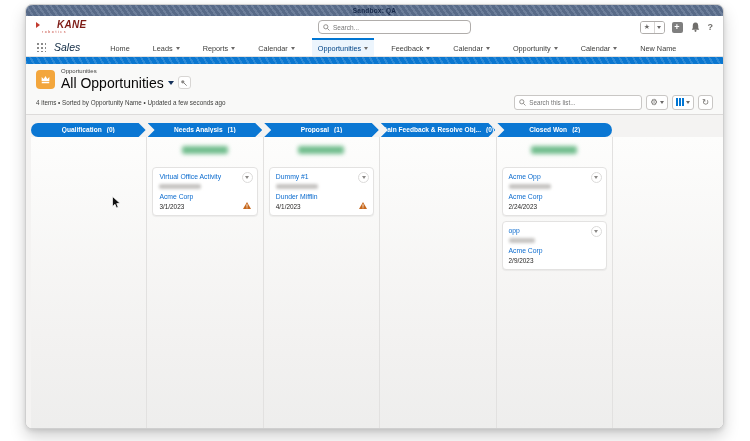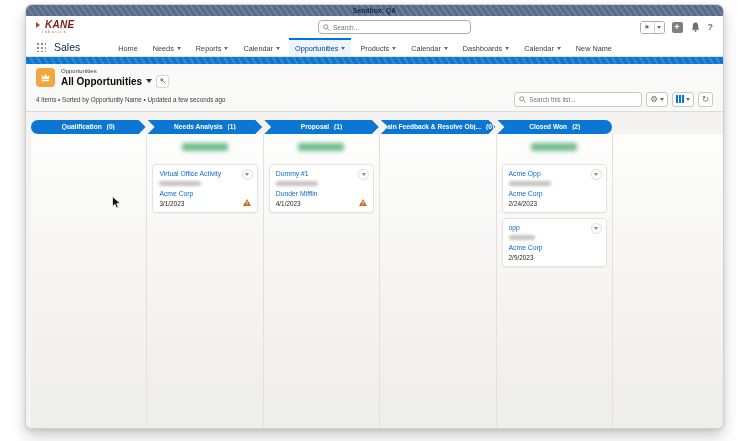--- a/index.html
+++ b/index.html
@@ -16,54 +16,54 @@
   .titlebar {
     height:11px; background:#5d7190;
     background-image:repeating-linear-gradient(55deg, rgba(255,255,255,.10) 0 2px, rgba(0,0,0,.06) 2px 5px);
     display:flex; align-items:center; justify-content:center;
   }
   .titlebar span { font-size:6.5px; font-weight:bold; color:#17294a; letter-spacing:.2px; }
 
   
   .chrome { height:22px; background:#fff; display:flex; align-items:center; padding:0 10px; position:relative; }
   .logo { display:flex; flex-direction:column; line-height:1; }
-  .logo-row { display:flex; align-items:center; gap:5px; }
+  .logo-row { display:flex; align-items:center; gap:17px; }
   .logo-arrow { width:0; height:0; border-top:3px solid transparent; border-bottom:3px solid transparent; border-left:4px solid #c23b2f; }
   .logo-name { font-size:10px; font-weight:900; font-style:italic; color:#7e1c16; letter-spacing:.3px; }
   .logo-sub { font-size:3.5px; color:#c23b2f; letter-spacing:1.6px; margin-left:6px; margin-top:1px; }
   .gsearch { position:absolute; left:292px; top:4px; width:153px; height:14px; border:1px solid #b0adab; border-radius:4px; background:#fff; display:flex; align-items:center; padding-left:4px; gap:3px; }
   .gsearch input { border:none; outline:none; width:120px; font-size:6.5px; color:#333; background:transparent; font-family:inherit; }
   .chrome-right { margin-left:auto; display:flex; align-items:center; gap:7px; }
   .fav-split { display:flex; align-items:stretch; height:13px; border:1px solid #b0adab; border-radius:3px; overflow:hidden; }
   .fav-star { width:14px; display:flex; align-items:center; justify-content:center; font-size:7px; color:#6b6968; border-right:1px solid #d8d6d4; background:#fff; }
   .fav-caret { width:9px; display:flex; align-items:center; justify-content:center; background:#fff; }
   .plus-box { width:11px; height:11px; border-radius:2px; background:#7f7f7f; color:#fff; font-size:9px; line-height:10px; text-align:center; font-weight:bold; }
   .bell, .help { color:#706e6b; }
   .help { font-size:9px; font-weight:bold; }
 
   
   .navbar { height:19px; background:#fff; border-bottom:1px solid #e3e2e1; display:flex; align-items:center; padding:0 10px; gap:8px; }
   .waffle { width:10px; height:10px; background-image:radial-gradient(#8a8a8a 1px, transparent 1.3px); background-size:4px 4px; background-position:0 0; flex:none; }
-  .app-name { font-size:10.5px; color:#0f2942; font-weight:400; margin-right:24px; }
+  .app-name { font-size:10.5px; color:#0f2942; font-weight:400; margin-right:8px;font-style:italic; }
   .tabs { display:flex; align-items:stretch; height:100%; gap:3px; }
-  .tab { display:flex; align-items:center; gap:3px; padding:0 6px; font-size:7.3px; color:#3e3e3c; border-top:2px solid transparent; cursor:pointer; white-space:nowrap; }
+  .tab { display:flex; align-items:center; gap:3px; padding:0 6px; font-size:7.3px; color:#3e3e3c; border-top:2px solid transparent; cursor:pointer; white-space:nowrap;margin-left:8px; }
   .tab.active { background:#ecf5fd; border-top:2px solid #0176d3; color:#014486; }
   .caret-down { width:0; height:0; border-left:2.5px solid transparent; border-right:2.5px solid transparent; border-top:3px solid #6b6968; }
 
   
   .banner { height:7px; background:#0b77d0; background-image:repeating-linear-gradient(60deg, rgba(255,255,255,.14) 0 2px, transparent 2px 6px); }
 
   
   .page-header { background:#f9f9f8; border-bottom:1px solid #dddbda; padding:4px 10px 4px; }
   .ph-row1 { display:flex; align-items:center; gap:6px; }
   .obj-icon { width:19px; height:19px; border-radius:4px; background:#f3a63c; display:flex; align-items:center; justify-content:center; flex:none; }
   .titles { display:flex; flex-direction:column; line-height:1.15; }
   .entity { font-size:6px; color:#3e3e3c; }
   .listname-row { display:flex; align-items:center; gap:4px; }
-  .listname { font-size:10px; font-weight:bold; color:#080707; }
+  .listname { font-size:14px; font-weight:normal; color:#080707; }
   .list-caret { width:0; height:0; border-left:3.5px solid transparent; border-right:3.5px solid transparent; border-top:4px solid #16325c; }
   .pin-btn { width:13px; height:13px; border:1px solid #d8d6d4; border-radius:3px; background:#fff; display:flex; align-items:center; justify-content:center; }
   .ph-row2 { display:flex; align-items:center; margin-top:4px; }
   .meta { font-size:6.3px; color:#3e3e3c; }
   .ph-right { margin-left:auto; display:flex; align-items:center; gap:4px; }
   .list-search { width:128px; height:15px; border:1px solid #c9c7c5; border-radius:3px; background:#fff; display:flex; align-items:center; gap:3px; padding-left:4px; }
   .list-search input { border:none; outline:none; width:100px; font-size:6.3px; color:#333; background:transparent; font-family:inherit; }
   .hbtn { height:15px; border:1px solid #c9c7c5; border-radius:3px; background:#fff; display:flex; align-items:center; justify-content:center; gap:2px; padding:0 3px; }
   .gear-glyph { font-size:8.5px; color:#706e6b; line-height:1; }
   .kanban-glyph { width:8px; height:8px; background:repeating-linear-gradient(90deg,#0176d3 0 2px, transparent 2px 3.2px); }
@@ -139,45 +139,45 @@
 
   <div class="navbar">
     <span class="waffle"></span>
     <span class="app-name">Sales</span>
     <div class="tabs">
         <div class="tab">
     <span>Home</span>
 
   </div>
         <div class="tab">
-    <span>Needs</span>
+    <span>Leads</span>
     <span class="caret-down"></span>
   </div>
         <div class="tab">
     <span>Reports</span>
     <span class="caret-down"></span>
   </div>
         <div class="tab">
     <span>Calendar</span>
     <span class="caret-down"></span>
   </div>
         <div class="tab active">
     <span>Opportunities</span>
     <span class="caret-down"></span>
   </div>
         <div class="tab">
-    <span>Products</span>
+    <span>Feedback</span>
     <span class="caret-down"></span>
   </div>
         <div class="tab">
     <span>Calendar</span>
     <span class="caret-down"></span>
   </div>
         <div class="tab">
-    <span>Dashboards</span>
+    <span>Opportunity</span>
     <span class="caret-down"></span>
   </div>
         <div class="tab">
     <span>Calendar</span>
     <span class="caret-down"></span>
   </div>
         <div class="tab">
     <span>New Name</span>
 
   </div>

